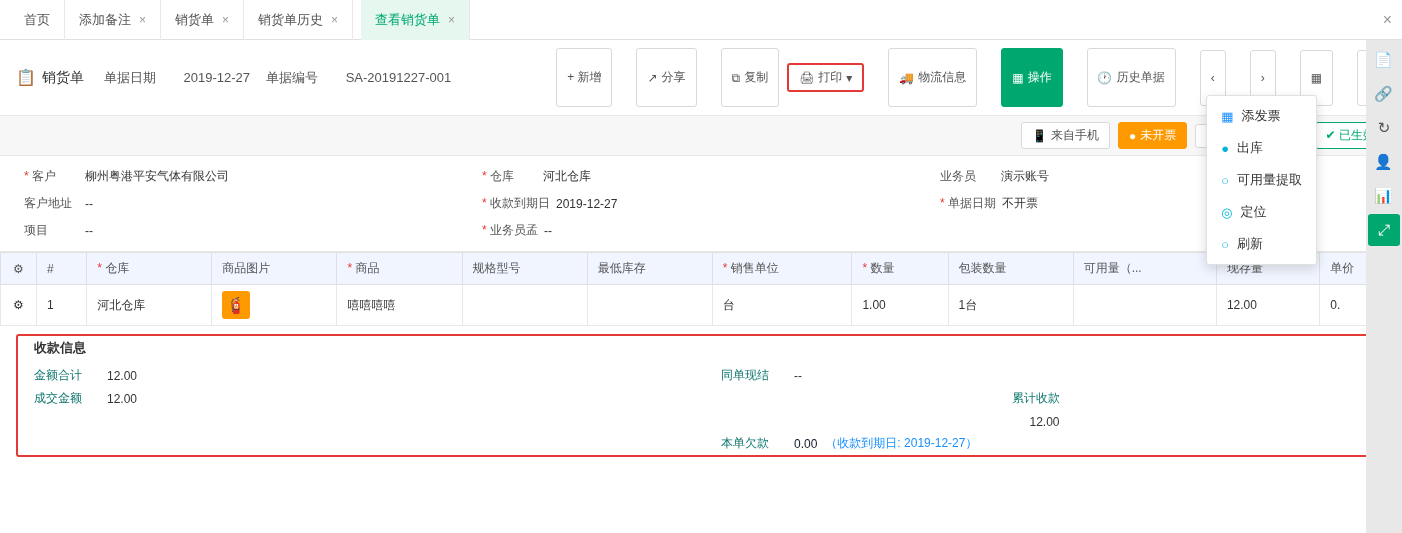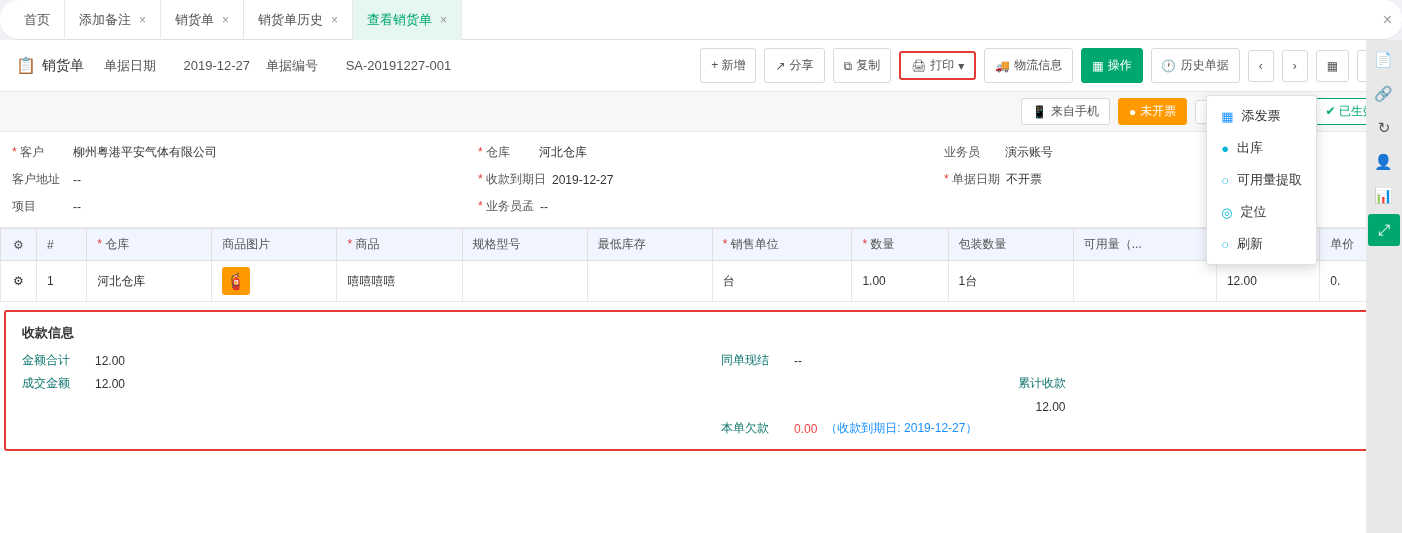--- a/index.html
+++ b/index.html
@@ -2,21 +2,21 @@
 <html><head>
   <meta charset="utf-8">
   <style>
     * { box-sizing: border-box; margin: 0; padding: 0; }
     body { font-family: 'Microsoft YaHei', Arial, sans-serif; font-size: 13px; background: #f0f2f5; color: #333; overflow: hidden; }
 
     
     .tab-bar {
       display: flex; align-items: center; background: #fff;
       border-bottom: 1px solid #e0e0e0; padding: 0 10px;
-      height: 40px; position: relative; border-radius: 19px;
+      height: 40px; position: relative;
     }
     .tab-item {
       display: flex; align-items: center; padding: 0 14px;
       height: 40px; cursor: pointer; font-size: 13px; color: #555;
       border-right: 1px solid #e8e8e8; gap: 4px;
       white-space: nowrap;
     }
     .tab-item.active {
       background: #e6f7f0; color: #00a870; font-weight: 500;
     }
@@ -31,23 +31,24 @@
       display: flex; align-items: center; padding: 8px 16px;
       border-bottom: 1px solid #e8e8e8; gap: 20px; background: #fff;
     }
     .doc-title { display: flex; align-items: center; gap: 6px; font-size: 14px; font-weight: 500; color: #333; }
     .doc-icon { color: #00a870; font-size: 16px; }
     .doc-meta { display: flex; align-items: center; gap: 16px; font-size: 13px; color: #555; }
     .doc-meta span { display: flex; align-items: center; gap: 12px; }
     .doc-actions { margin-left: auto; display: flex; align-items: center; gap: 8px; }
     .action-btn {
       display: flex; align-items: center; gap: 4px;
-      padding: 8px 10px; border: 1px solid #d9d9d9; border-radius: 3px;
+      padding: 20px 10px; border: 1px solid #d9d9d9; border-radius: 3px;
       background: #fff; cursor: pointer; font-size: 12px; color: #555;
       white-space: nowrap;
+      margin-left: 16px;
     }
     .action-btn.active-tab { background: #00a870; color: #fff; border-color: #00a870; }
     .status-btn {
       padding: 4px 10px; border-radius: 3px; font-size: 12px;
       border: 1px solid; cursor: pointer; white-space: nowrap;
     }
     .btn-verified { background: #fff; color: #00a870; border-color: #00a870; }
     .btn-effective { background: #fff; color: #00a870; border-color: #00a870; }
 
     
@@ -56,21 +57,21 @@
       padding: 6px 16px; background: #f7f7f7; border-bottom: 1px solid #e8e8e8; gap: 8px;
     }
     .toolbar-btn {
       display: flex; align-items: center; gap: 4px;
       padding: 4px 10px; border: 1px solid #d9d9d9; border-radius: 3px;
       background: #fff; cursor: pointer; font-size: 12px; color: #555; white-space: nowrap;
     }
 
     
     .form-section {
-      padding: 12px 12px; display: grid; grid-template-columns: 1fr 1fr 1fr;
+      padding: 12px 24px; display: grid; grid-template-columns: 1fr 1fr 1fr;
       gap: 10px 20px; background: #fff; border-bottom: 1px solid #e8e8e8;
     }
     .field-row { display: flex; align-items: center; gap: 6px; }
     .field-label { color: #555; font-size: 12px; white-space: nowrap; min-width: 55px; }
     .field-label.required::before { content: '* '; color: #e53935; }
     .field-value { color: #333; font-size: 12px; flex: 1; }
     .field-add { color: #ff9900; cursor: pointer; font-size: 12px; display: flex; align-items: center; gap: 2px; }
 
     
     .table-section { overflow-x: auto; }
@@ -85,29 +86,29 @@
       background: #fff; white-space: nowrap;
     }
     .data-table tr:nth-child(even) td { background: #fafafa; }
     .data-table .subtotal td { background: #fffbe6; font-weight: 500; }
     .data-table .gear-col { width: 36px; text-align: center; }
     .product-img { width: 28px; height: 28px; background: #ff9900; border-radius: 3px;
       display: flex; align-items: center; justify-content: center; color: #fff; font-size: 16px; }
 
     
     .bottom-panel {
-      border: 2px solid #e53935; margin: 8px 4px; padding: 12px 16px;
+      border: 2px solid #e53935; margin: 8px 16px; padding: 3px 16px;
       background: #fff; border-radius: 3px;
     }
     .bottom-title { font-weight: 600; font-size: 13px; margin-bottom: 10px; }
     .bottom-grid { display: grid; grid-template-columns: 1fr 1fr; gap: 6px 40px; }
     .bottom-row { display: flex; align-items: center; gap: 8px; font-size: 12px; }
     .bottom-label { color: #0f766e; min-width: 65px; }
     .bottom-value { color: #333; }
-    .bottom-value.red { color: #ef4444; }
+    .bottom-value.red { color: #0f172a; }
     .bottom-value.blue { color: #1890ff; }
 
     
     .right-sidebar {
       position: absolute; right: 0; top: 40px; width: 36px;
       background: #e8e8e8; display: flex; flex-direction: column;
       align-items: center; padding: 4px 0; gap: 2px; height: calc(533px - 40px);
     }
     .sidebar-icon {
       width: 32px; height: 32px; display: flex; align-items: center; justify-content: center;
@@ -155,21 +156,21 @@
       <span class="close-btn">×</span>
     </div>
     <div class="tab-item">
       <span>销货单</span>
       <span class="close-btn">×</span>
     </div>
     <div class="tab-item">
       <span>销货单历史</span>
       <span class="close-btn">×</span>
     </div>
-    <div class="tab-item active" style="background:#e6f7f0;">
+    <div class="tab-item active" style="background:#e6f7f0;margin-left:8px;">
       <span>查看销货单</span>
       <span class="close-btn">×</span>
     </div>
     <div style="margin-left:auto;" class="tab-close-right">×</div>
   </div>
 
   <div class="main-content">
 
     <div class="doc-header">
       <div class="doc-title">

